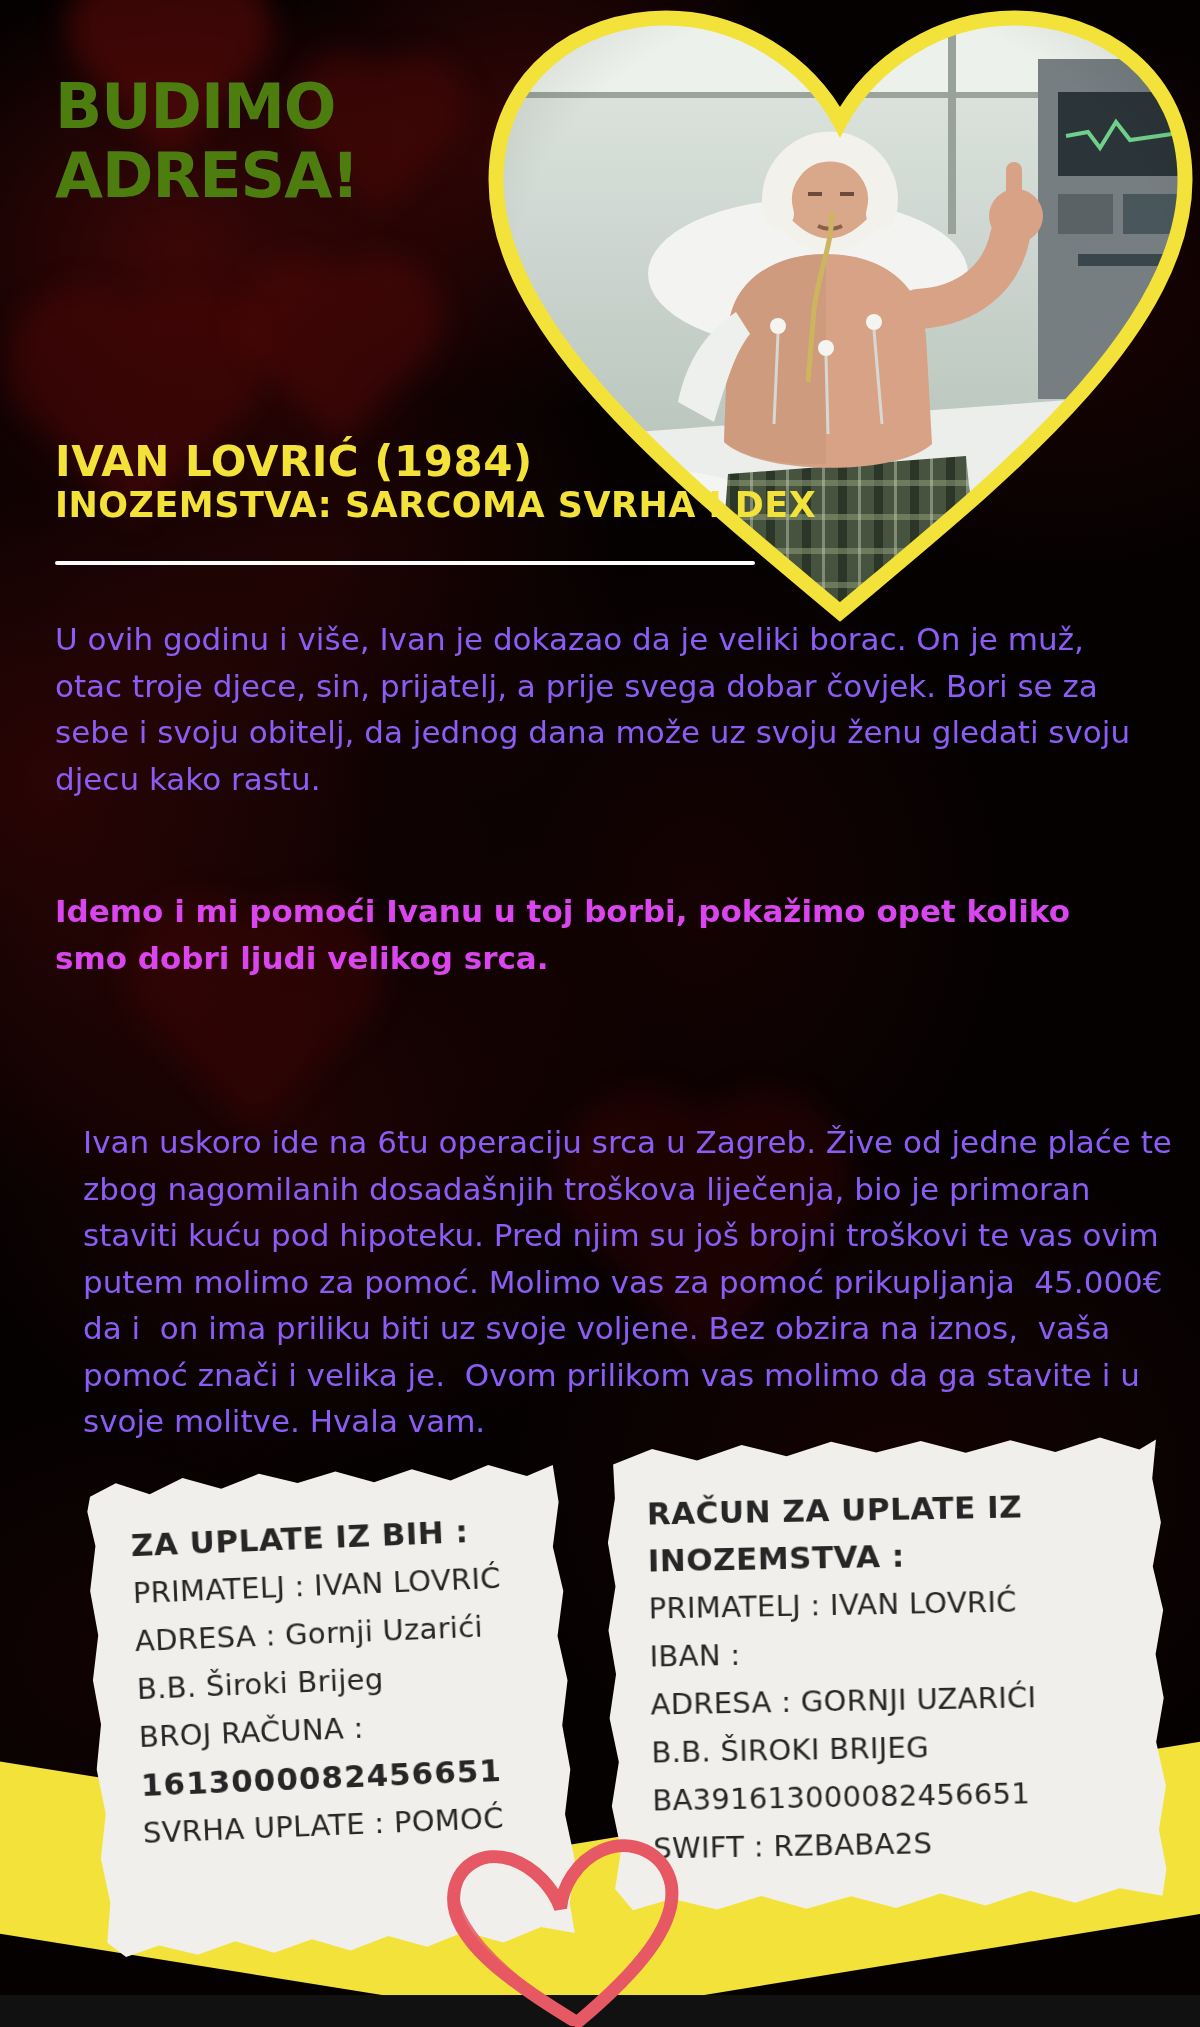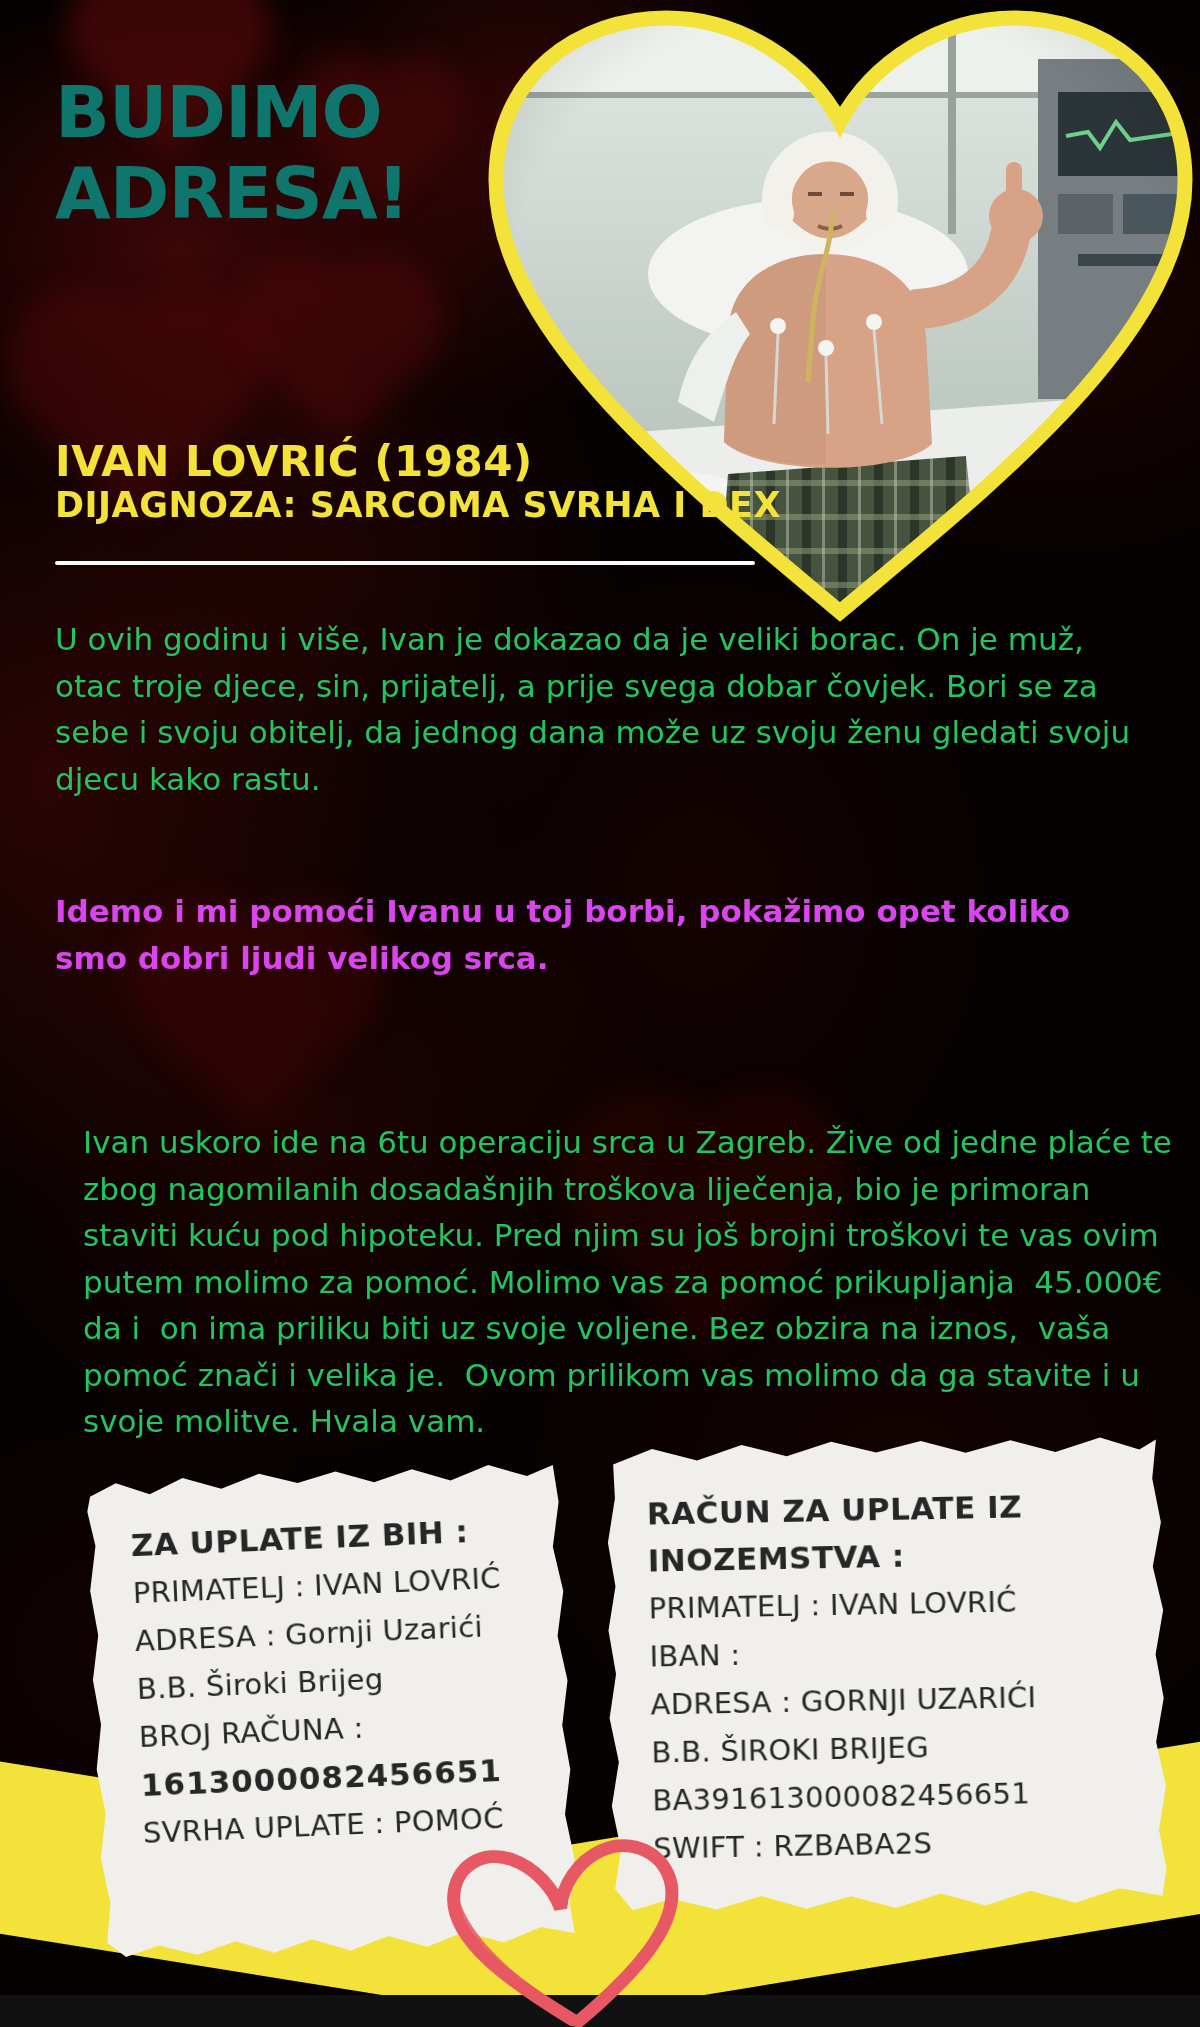--- a/index.html
+++ b/index.html
@@ -28,28 +28,28 @@
   .bokeh-heart::before{top:-50%;left:0;}
   .bokeh-heart::after{top:0;left:50%;}
   
   .band-svg{position:absolute;left:0;top:0;z-index:1;pointer-events:none;}
   .bottom-strip{position:absolute;left:0;bottom:0;width:100%;height:32px;background:#111;z-index:2;}
   
   .photo-heart{position:absolute;left:478px;top:4px;z-index:3;}
   
   .headline{
     position:absolute;left:55px;top:72px;z-index:4;margin:0;
-    color:#0f766e;font-size:72px;font-weight:700;line-height:1.12;letter-spacing:-1px;
+    color:#4d7c0f;font-size:62px;font-weight:700;line-height:1.12;letter-spacing:-1px;
   }
   .subtitle{position:absolute;left:55px;top:437px;z-index:4;color:#f2e23a;font-size:42px;font-weight:700;letter-spacing:.5px;}
   .subtitle2{position:absolute;left:55px;top:485px;z-index:4;color:#f2e23a;font-size:35px;letter-spacing:.5px;}
   .subtitle2 .lbl{font-weight:700;}
   .subtitle2 .val{font-weight:600;}
   .divider{position:absolute;left:55px;top:561px;width:700px;height:4px;background:#fdfdfd;border-radius:2px;z-index:4;}
-  .para{position:absolute;left:55px;z-index:4;margin:0;color:#22c55e;font-size:31px;line-height:46.5px;font-weight:400;white-space:pre-wrap;}
+  .para{position:absolute;left:55px;z-index:4;margin:0;color:#8b5cf6;font-size:31px;line-height:46.5px;font-weight:400;white-space:pre-wrap;}
   .p1{top:616px;width:1090px;}
   .highlight{top:888px;width:1075px;color:#d946ef;font-weight:700;}
   .p2{top:1119px;width:1100px;margin-left:28px;}
   
   .card{
     position:absolute;z-index:5;background:#f1efeb;color:#262626;
     filter:drop-shadow(0 6px 12px rgba(0,0,0,.5));
   }
   .card-left{
     left:92px;top:1462px;width:478px;height:496px;
@@ -141,21 +141,21 @@
       <circle cx="396" cy="318" r="8" fill="#f4f4f0"></circle>
       <path d="M300 330 L 296 420 M348 352 L 350 430 M396 326 L 404 420" stroke="#d8d8d2" stroke-width="3" fill="none"></path>
       <rect x="0" y="0" width="726" height="628" fill="url(#vig)"></rect>
     </g>
     <path d="M362 608 C 210 480, 18 330, 18 176 C 18 70, 102 14, 188 14 C 262 14, 330 58, 362 118 C 394 58, 462 14, 536 14 C 622 14, 707 70, 707 176 C 707 330, 514 480, 362 608 Z" fill="none" stroke="#f2e23a" stroke-width="15"></path>
   </svg>
 
   <h1 class="headline"><span>BUDIMO</span><br><span>ADRESA!</span></h1>
 
   <div class="subtitle">IVAN LOVRIĆ (1984)</div>
-  <div class="subtitle2"><span class="lbl">DIJAGNOZA:</span><span class="val"> SARCOMA SVRHA I DEX</span></div>
+  <div class="subtitle2"><span class="lbl">INOZEMSTVA:</span><span class="val"> SARCOMA SVRHA I DEX</span></div>
 
   <div class="divider"></div>
 
   <p class="para p1">U ovih godinu i više, Ivan je dokazao da je veliki borac. On je muž, otac troje djece, sin, prijatelj, a prije svega dobar čovjek. Bori se za sebe i svoju obitelj, da jednog dana može uz svoju ženu gledati svoju djecu kako rastu.</p>
   <p class="para highlight">Idemo i mi pomoći Ivanu u toj borbi, pokažimo opet koliko smo dobri ljudi velikog srca.</p>
   <p class="para p2">Ivan uskoro ide na 6tu operaciju srca u Zagreb. Žive od jedne plaće te zbog nagomilanih dosadašnjih troškova liječenja, bio je primoran staviti kuću pod hipoteku. Pred njim su još brojni troškovi te vas ovim putem molimo za pomoć. Molimo vas za pomoć prikupljanja  45.000€ da i  on ima priliku biti uz svoje voljene. Bez obzira na iznos,  vaša pomoć znači i velika je.  Ovom prilikom vas molimo da ga stavite i u svoje molitve. Hvala vam.</p>
 
   <div class="card card-left">
     <div class="card-title">ZA UPLATE IZ BIH :</div>
     <div class="card-line">PRIMATELJ : IVAN LOVRIĆ</div>

